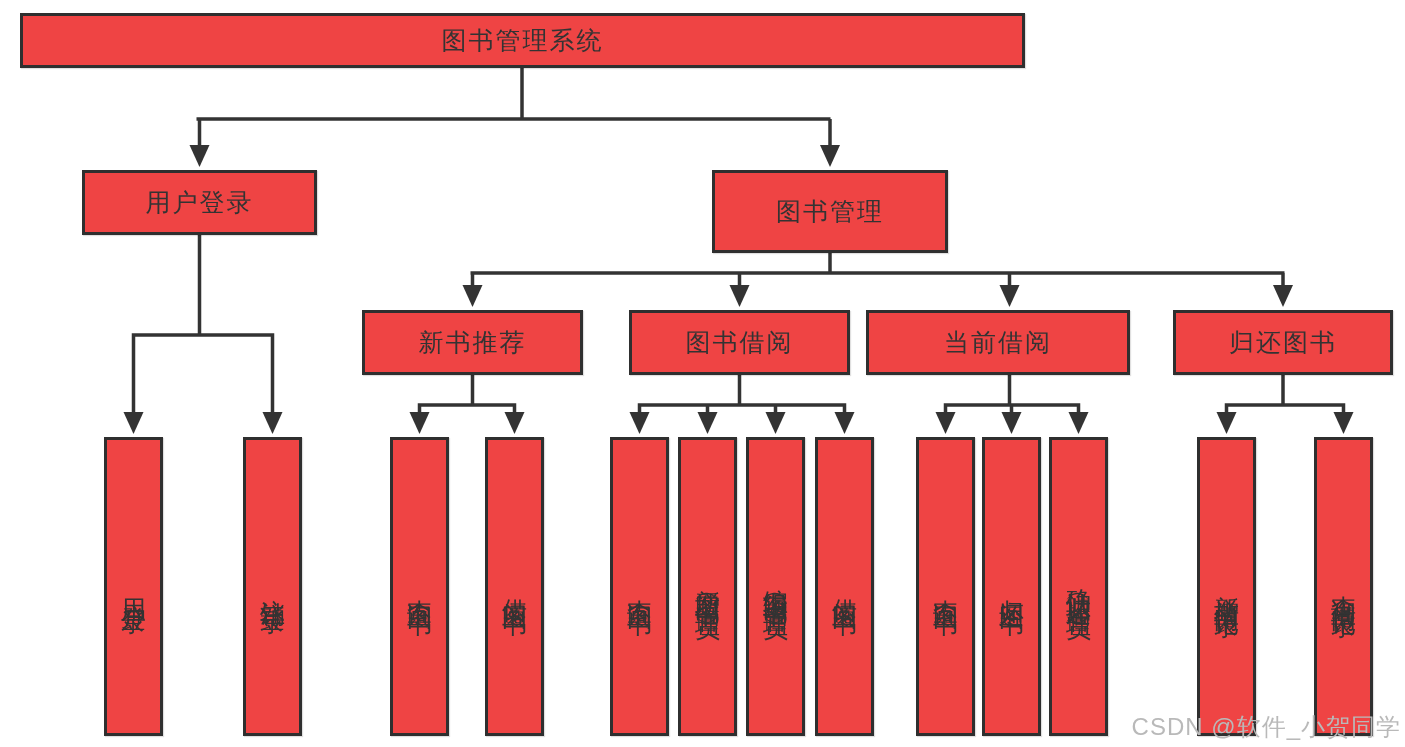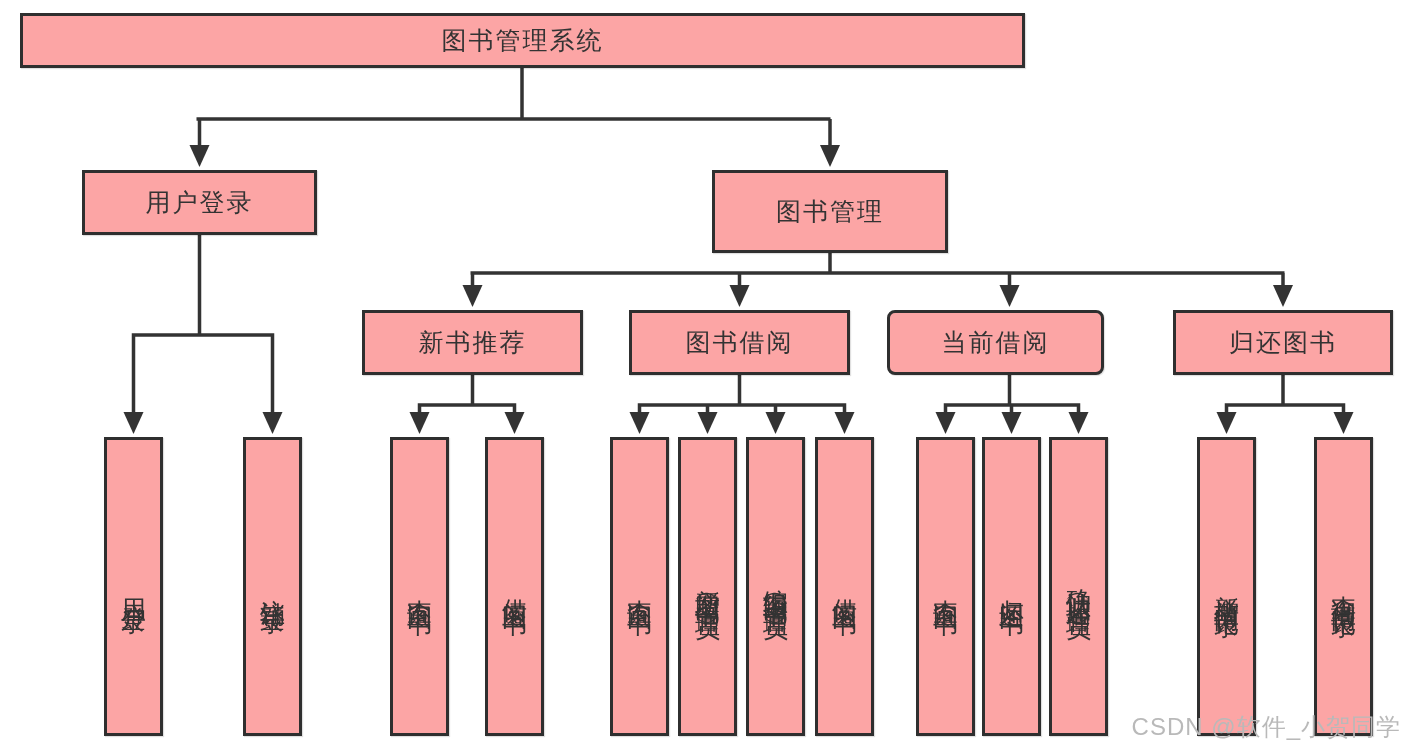--- a/index.html
+++ b/index.html
@@ -8,21 +8,21 @@
     background:#ffffff;
     position:relative;
     font-family:"Liberation Sans", sans-serif;
     overflow:hidden;
   }
   #stage { position:absolute; left:0; top:0; width:1405px; height:747px; }
   svg.connectors { position:absolute; left:0; top:0; }
   .node {
     position:absolute;
     box-sizing:border-box;
-    background:#fca5a5;
+    background:#ef4444;
     border:3px solid #2f2f2f;
     color:#333333;
     display:flex;
     align-items:center;
     justify-content:center;
     box-shadow:1px 1px 1px rgba(0,0,0,0.12);
   }
   .h-node {
     font-size:25px;
     letter-spacing:2px;
@@ -108,21 +108,21 @@
     </g>
   </svg>
 
   <div class="node h-node" style="left:20px; top:13px; width:1005px; height:55px;">图书管理系统</div>
 
   <div class="node h-node" style="left:82px; top:170px; width:235px; height:65px;">用户登录</div>
   <div class="node h-node" style="left:712px; top:170px; width:236px; height:83px;">图书管理</div>
 
   <div class="node h-node" style="left:362px; top:310px; width:221px; height:65px;">新书推荐</div>
   <div class="node h-node" style="left:629px; top:310px; width:221px; height:65px;">图书借阅</div>
-  <div class="node h-node" style="left:887px; top:310px; width:217px; height:65px;border-radius:8px;">当前借阅</div>
+  <div class="node h-node" style="left:866px; top:310px; width:264px; height:65px;">当前借阅</div>
   <div class="node h-node" style="left:1173px; top:310px; width:220px; height:65px;">归还图书</div>
 
   <div class="node leaf" style="left:104px; top:437px; width:59px; height:299px;">用户登录</div>
   <div class="node leaf" style="left:243px; top:437px; width:59px; height:299px;">注销登录</div>
 
   <div class="node leaf" style="left:390px; top:437px; width:59px; height:299px;">查询图书</div>
   <div class="node leaf" style="left:485px; top:437px; width:59px; height:299px;">借阅图书</div>
 
   <div class="node leaf" style="left:610px; top:437px; width:59px; height:299px;">查询图书</div>
   <div class="node leaf" style="left:678px; top:437px; width:59px; height:299px;">新增图书（管理员）</div>

